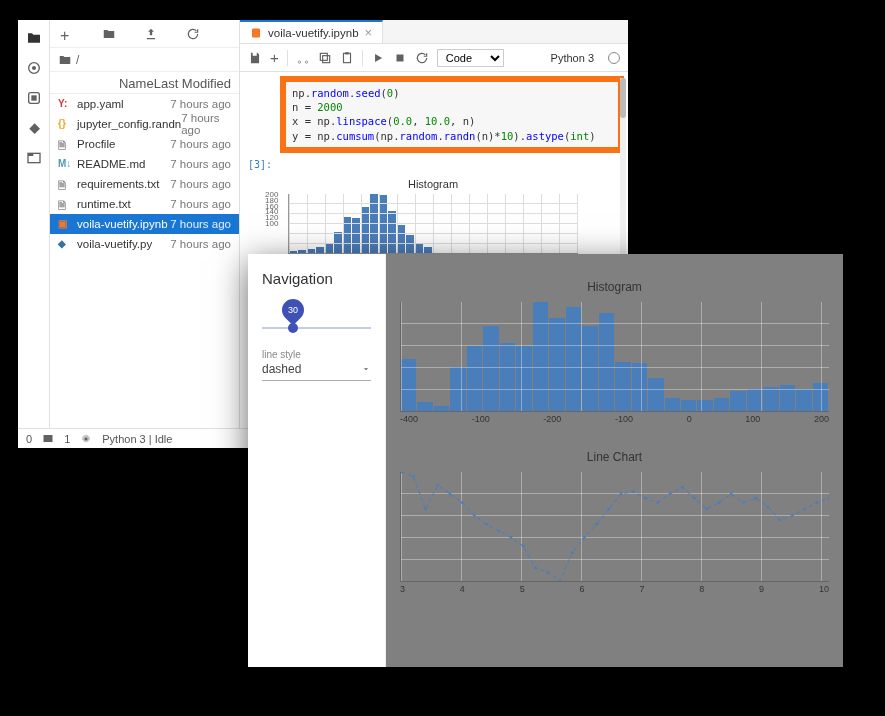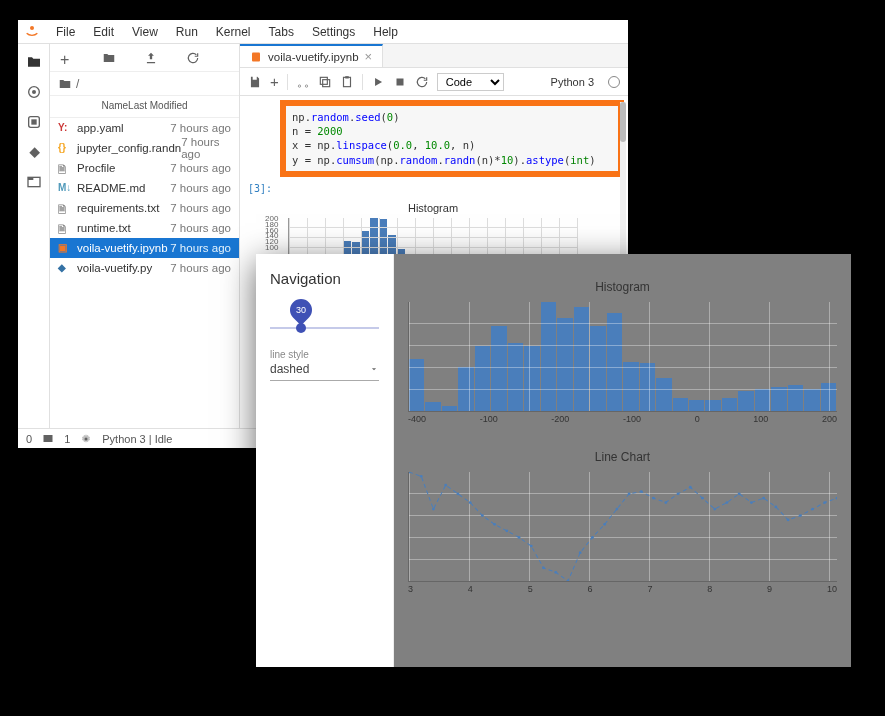--- a/index.html
+++ b/index.html
@@ -79,24 +79,24 @@
   .fb-toolbar svg, .fb-toolbar .plus { width: 14px; height: 14px; color: #616161; }
   .fb-crumb {
     display: flex;
     align-items: center;
     padding: 4px 8px;
     border-bottom: 1px solid #eee;
     height: 24px;
   }
   .fb-header {
     display: flex;
-    justify-content: center;
+    justify-content: flex-end;
     padding: 4px 8px;
     border-bottom: 1px solid #eee;
-    font-size: 10px;
+    font-size: 13px;
     color: #555;
     height: 22px;
   }
   .fb-list { flex: 1; overflow: auto; }
   .fb-row {
     display: flex;
     align-items: center;
     justify-content: space-between;
     padding: 2px 8px;
     height: 20px;
@@ -198,21 +198,21 @@
     gap: 10px;
     padding: 0 8px;
     font-size: 11px;
     color: #555;
   }
   .statusbar .ic { width: 12px; height: 12px; color: #616161; }
 
   
   .voila-window {
     position: absolute;
-    left: 256px;
+    left: 248px;
     top: 254px;
     width: 595px;
     height: 413px;
     background: #fff;
     box-shadow: 0 8px 32px rgba(0,0,0,.6);
     display: flex;
   }
 
   .nav-drawer {
     width: 138px;
@@ -326,34 +326,20 @@
     pointer-events: none;
   }
   .line-plot svg { position: absolute; inset: 0; width: 100%; height: 100%; }
 
 </style>
 </head>
 <body>
 
 <div class="lab-window">
 
-  <div class="menubar">
-    <svg class="logo" viewBox="0 0 24 24">
-        <circle cx="12" cy="6" r="3" fill="#f37726"></circle>
-        <path d="M4 14c4 4 12 4 16 0" stroke="#f37726" stroke-width="2" fill="none"></path>
-      </svg>
-    <span class="menu-item">File</span>
-    <span class="menu-item">Edit</span>
-    <span class="menu-item">View</span>
-    <span class="menu-item">Run</span>
-    <span class="menu-item">Kernel</span>
-    <span class="menu-item">Tabs</span>
-    <span class="menu-item">Settings</span>
-    <span class="menu-item">Help</span>
-  </div>
 
   <div class="lab-body">
 
     <div class="icon-col">
       <svg class="ic active" viewBox="0 0 24 24">
           <path fill="currentColor" d="M3 5h6l2 2h10v12H3z"></path>
         </svg>
       <svg class="ic" viewBox="0 0 24 24">
           <circle cx="12" cy="12" r="8" fill="none" stroke="currentColor" stroke-width="2"></circle>
           <circle cx="12" cy="12" r="3" fill="currentColor"></circle>

